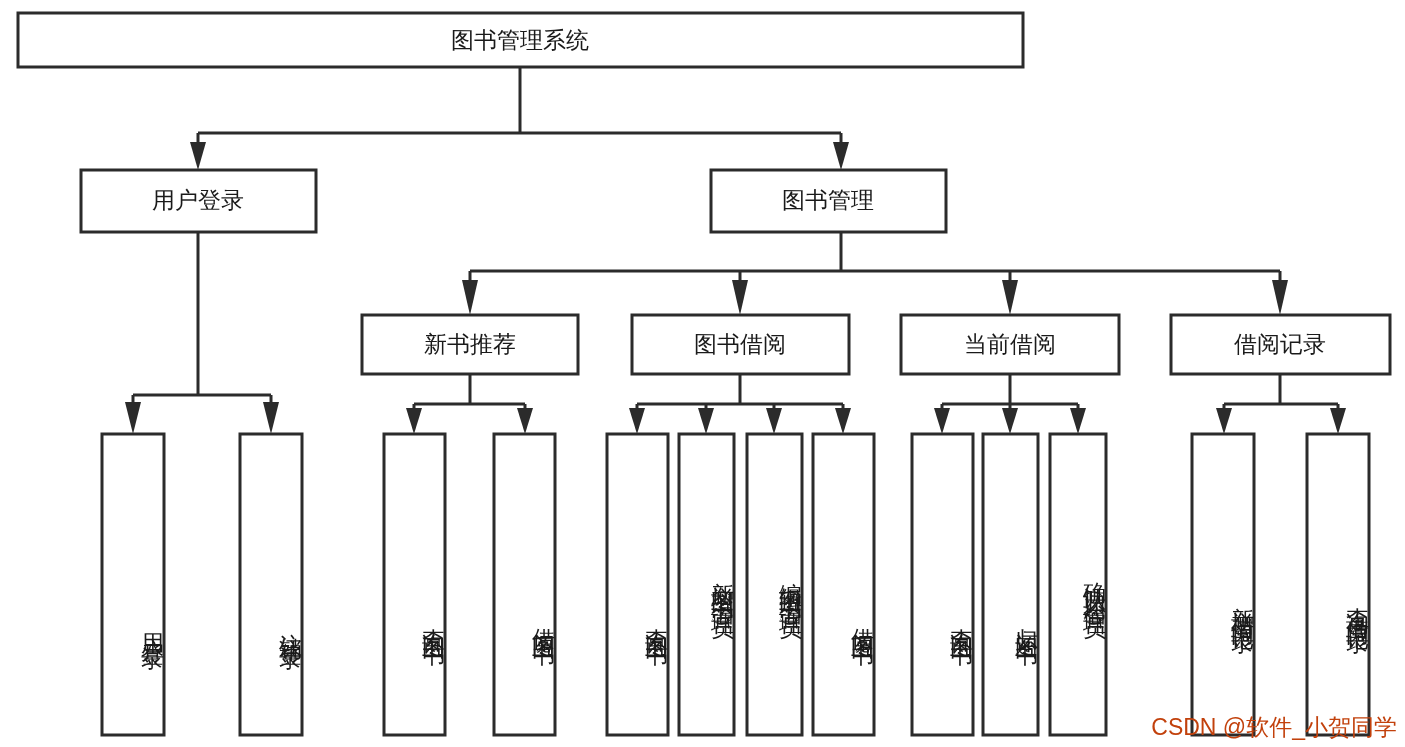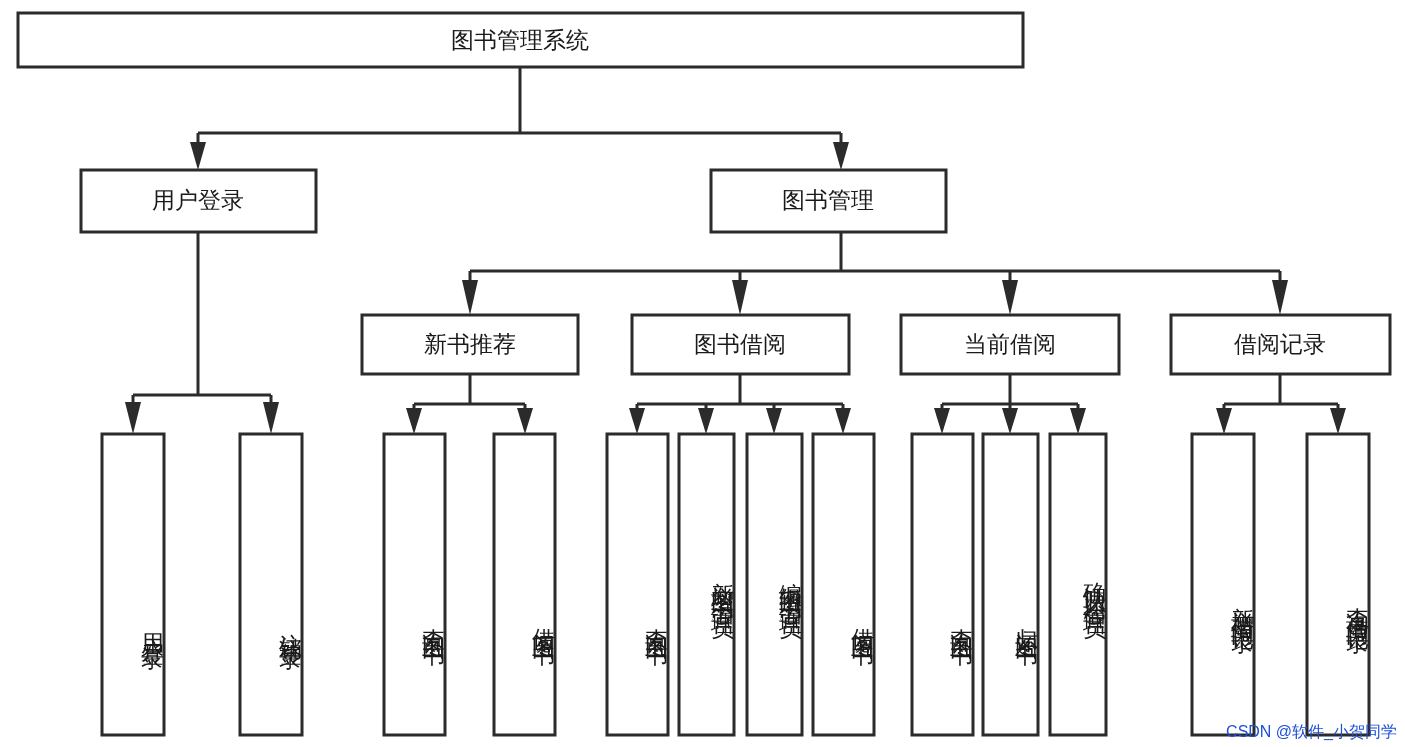--- a/index.html
+++ b/index.html
@@ -64,22 +64,22 @@
   }
   .arrow-head {
     fill: #2b2b2b;
     stroke: none;
   }
   .watermark {
     position: absolute;
     right: 8px;
     bottom: 4px;
     font-family: "Liberation Sans", "DejaVu Sans", sans-serif;
-    font-size: 16px;
-    color: #1d4ed8;
+    font-size: 23px;
+    color: #c2410c;
     white-space: nowrap;
     user-select: none;
   }
 </style>
 </head>
 <body>
 
 <div id="diagram-root">
 
   <svg class="flow" viewBox="0 0 1405 747" xmlns="http://www.w3.org/2000/svg">

